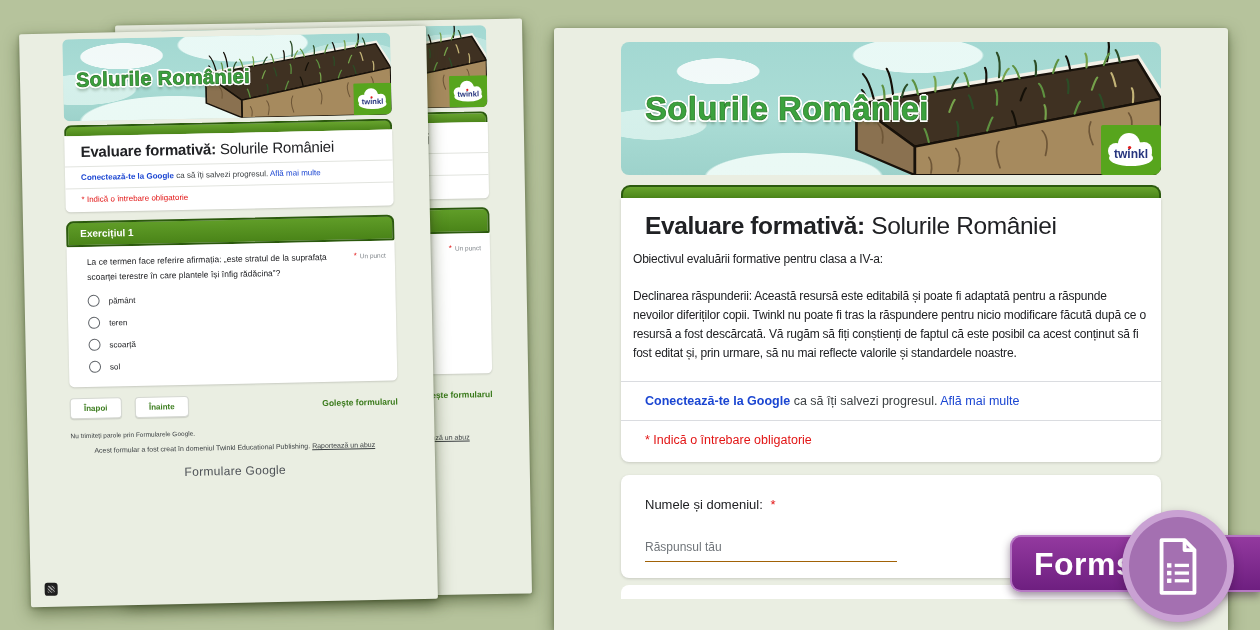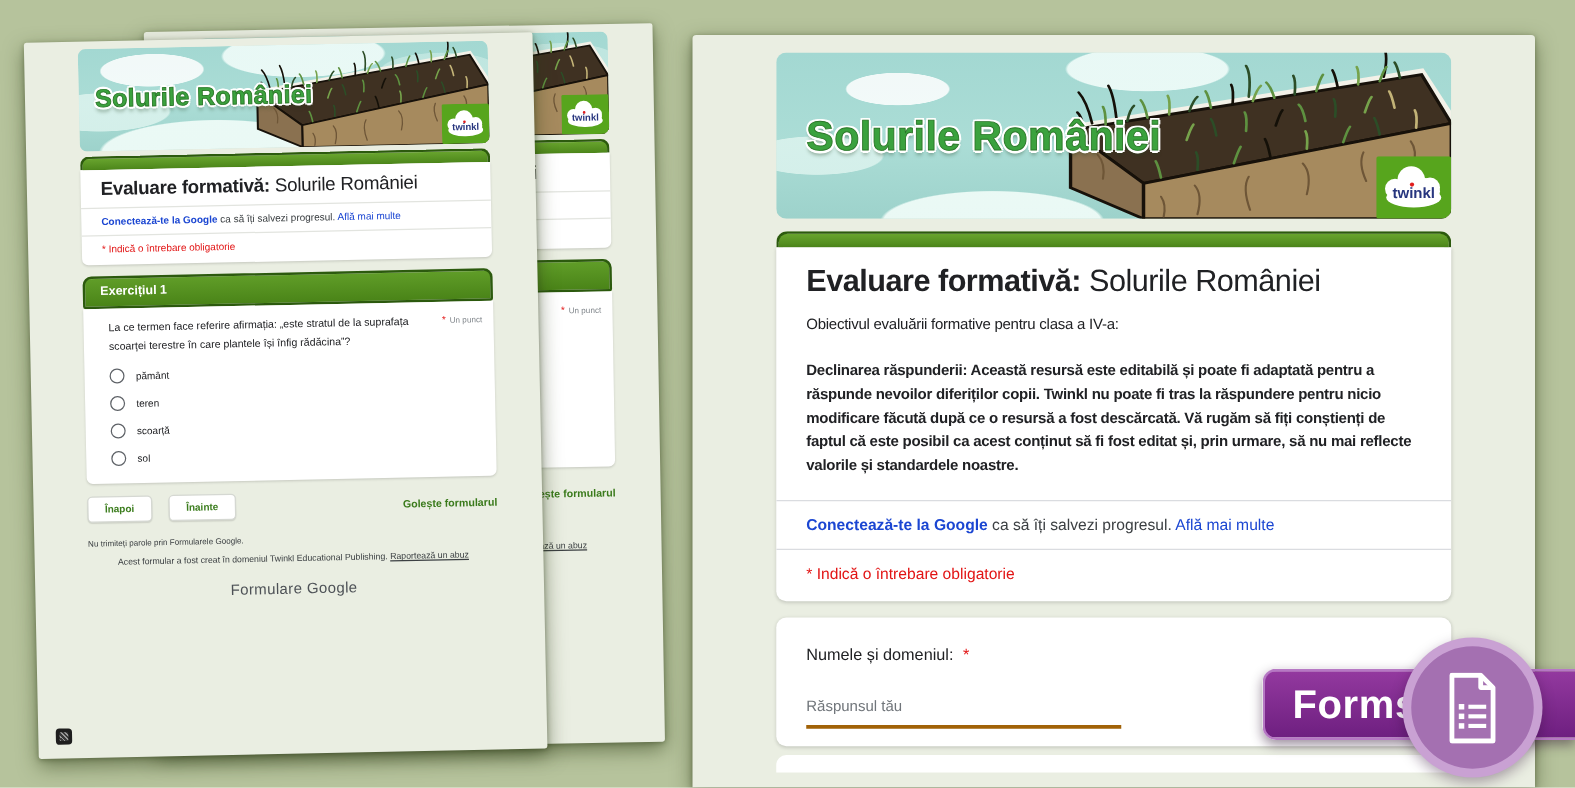--- a/index.html
+++ b/index.html
@@ -74,32 +74,32 @@
     background:repeating-linear-gradient(45deg,#9a9a9a 0 1px,#3a3a3a 1px 2.5px);}
   
   .page-col-r{width:540px;margin:14px auto 0;}
   .page-col-r .banner{height:133px;margin-bottom:10px;border-radius:8px;}
   .page-col-r .banner-title{font-size:33px;left:24px;}
   .page-col-r .twinkl{width:60px;height:50px;}
   .band-r{height:11px;background:linear-gradient(#68a42e,#4c861a);
     border:2.5px solid #2c5a0e;border-bottom:none;border-radius:9px 9px 0 0;}
   .main-card{background:#fff;border-radius:0 0 8px 8px;box-shadow:0 1px 3px rgba(0,0,0,.15);overflow:hidden;}
   .r-title{padding:14px 24px 10px;font-size:24.5px;letter-spacing:-.4px;white-space:nowrap;}
-  .body-text{margin:0 24px;font-size:12px;line-height:19px;letter-spacing:-.2px;}
+  .body-text{margin:0 12px;font-size:12px;line-height:19px;letter-spacing:-.2px;}
   .nowrap-line{white-space:nowrap;}
   .squeeze{display:inline-block;transform:scaleX(.93);transform-origin:0 50%;white-space:nowrap;}
-  .disclaimer{margin-top:18px;padding-bottom:18px;font-weight:bold;}
+  .disclaimer{margin-top:18px;padding-bottom:18px;}
   .divider2{height:1px;background:#dadce0;}
   .signin-row2{padding:12px 24px;font-size:12.5px;color:#3c4043;white-space:nowrap;}
   .required-row2{padding:12px 24px 15px;font-size:12.5px;color:#e21414;}
   .name-card{margin-top:13px;background:#fff;border-radius:8px;height:103px;position:relative;
     box-shadow:0 1px 3px rgba(0,0,0,.15);}
   .name-label{position:absolute;left:24px;top:22px;font-size:13px;}
   .req-star2{color:#e21414;margin-left:4px;}
-  .answer-field{position:absolute;left:24px;top:62px;width:252px;border-bottom:3px solid #a16207;padding-bottom:6px;}
+  .answer-field{position:absolute;left:24px;top:62px;width:252px;border-bottom:1px solid #a16207;padding-bottom:6px;}
   .placeholder{font-size:12px;color:#70757a;}
   .next-sliver{margin-top:7px;height:14px;background:#fff;border-radius:8px 8px 0 0;}
   
   .forms-ribbon{position:absolute;left:1010px;top:535px;width:250px;height:57px;box-sizing:border-box;
     background:linear-gradient(180deg,#93399f,#6e1f80);
     border:2px solid #b678c4;border-right:none;border-radius:11px 0 0 11px;
     box-shadow:0 4px 9px rgba(40,10,45,.45);z-index:5;}
   .forms-label{position:absolute;left:22px;top:50%;transform:translateY(-50%);
     color:#fff;font-size:32px;font-weight:700;letter-spacing:.5px;}
   .forms-circle{position:absolute;left:1122px;top:510px;width:112px;height:112px;box-sizing:border-box;

